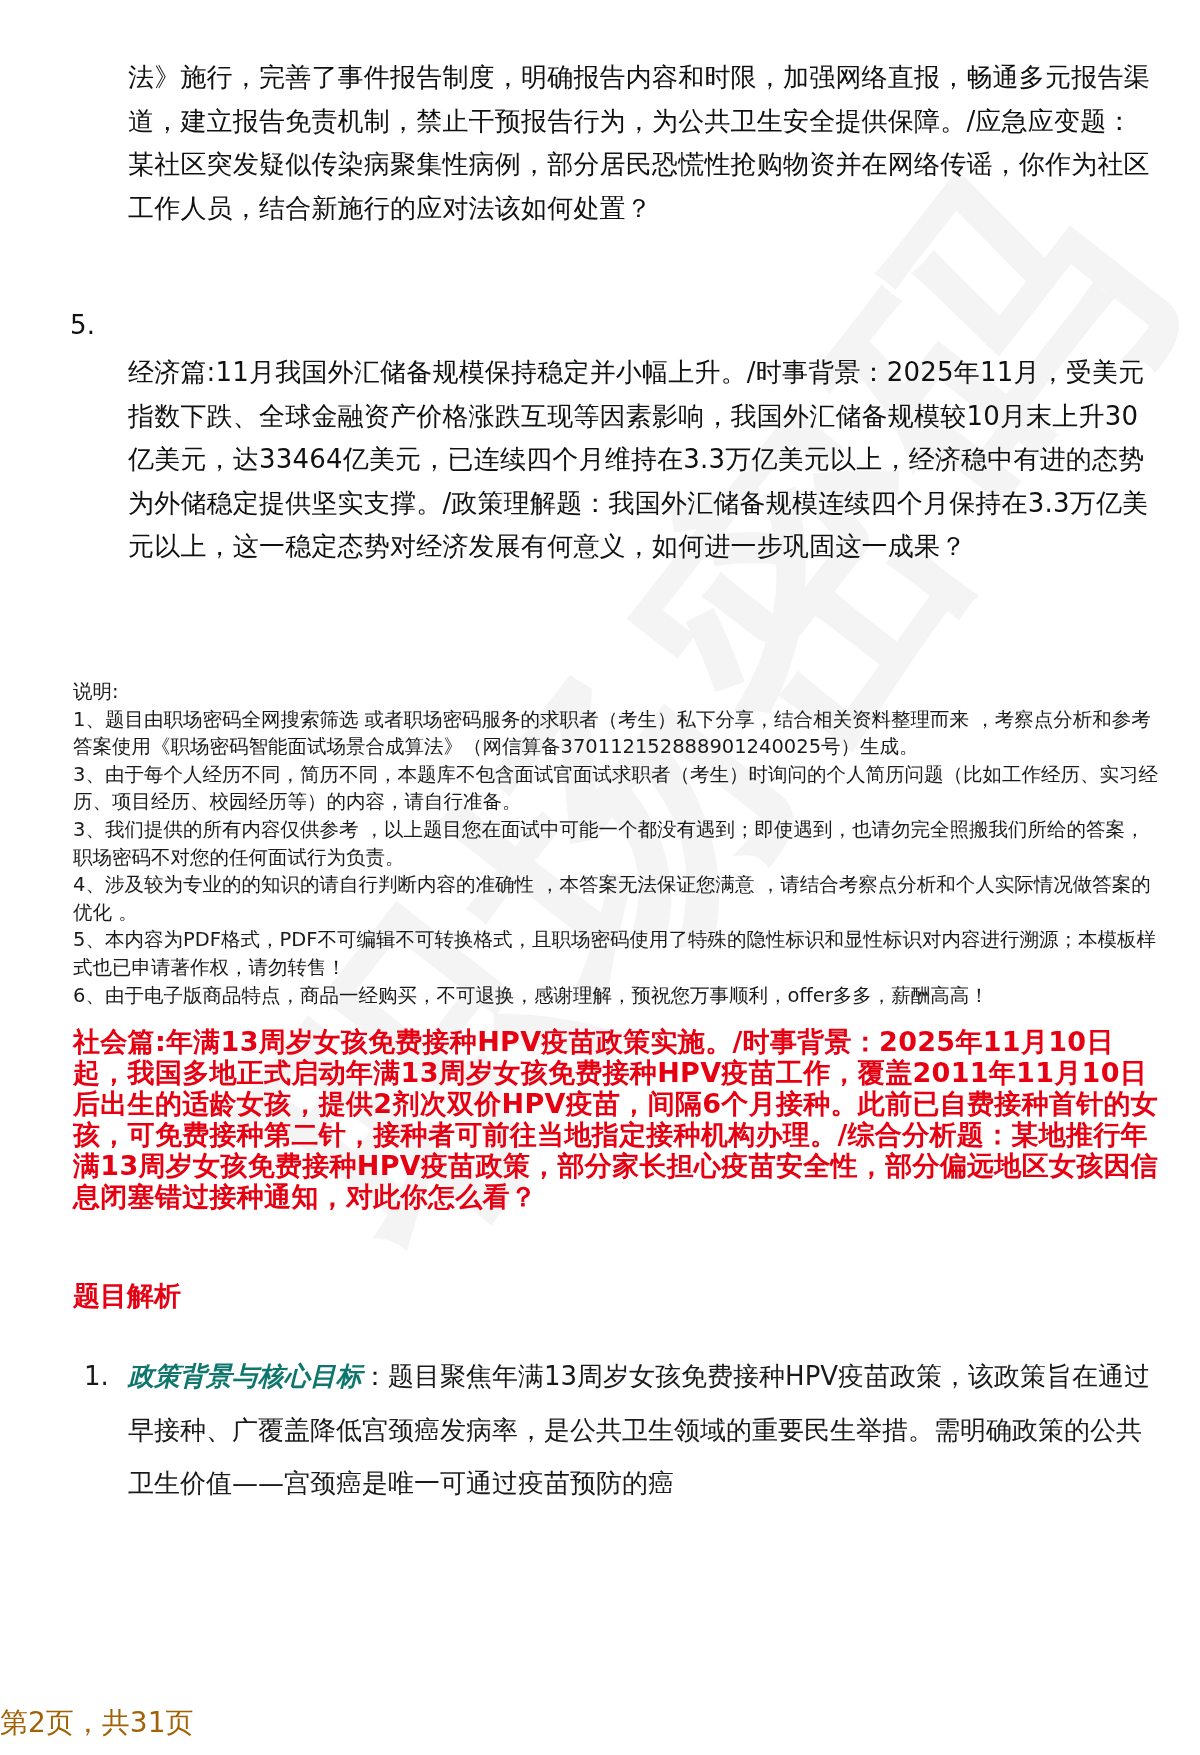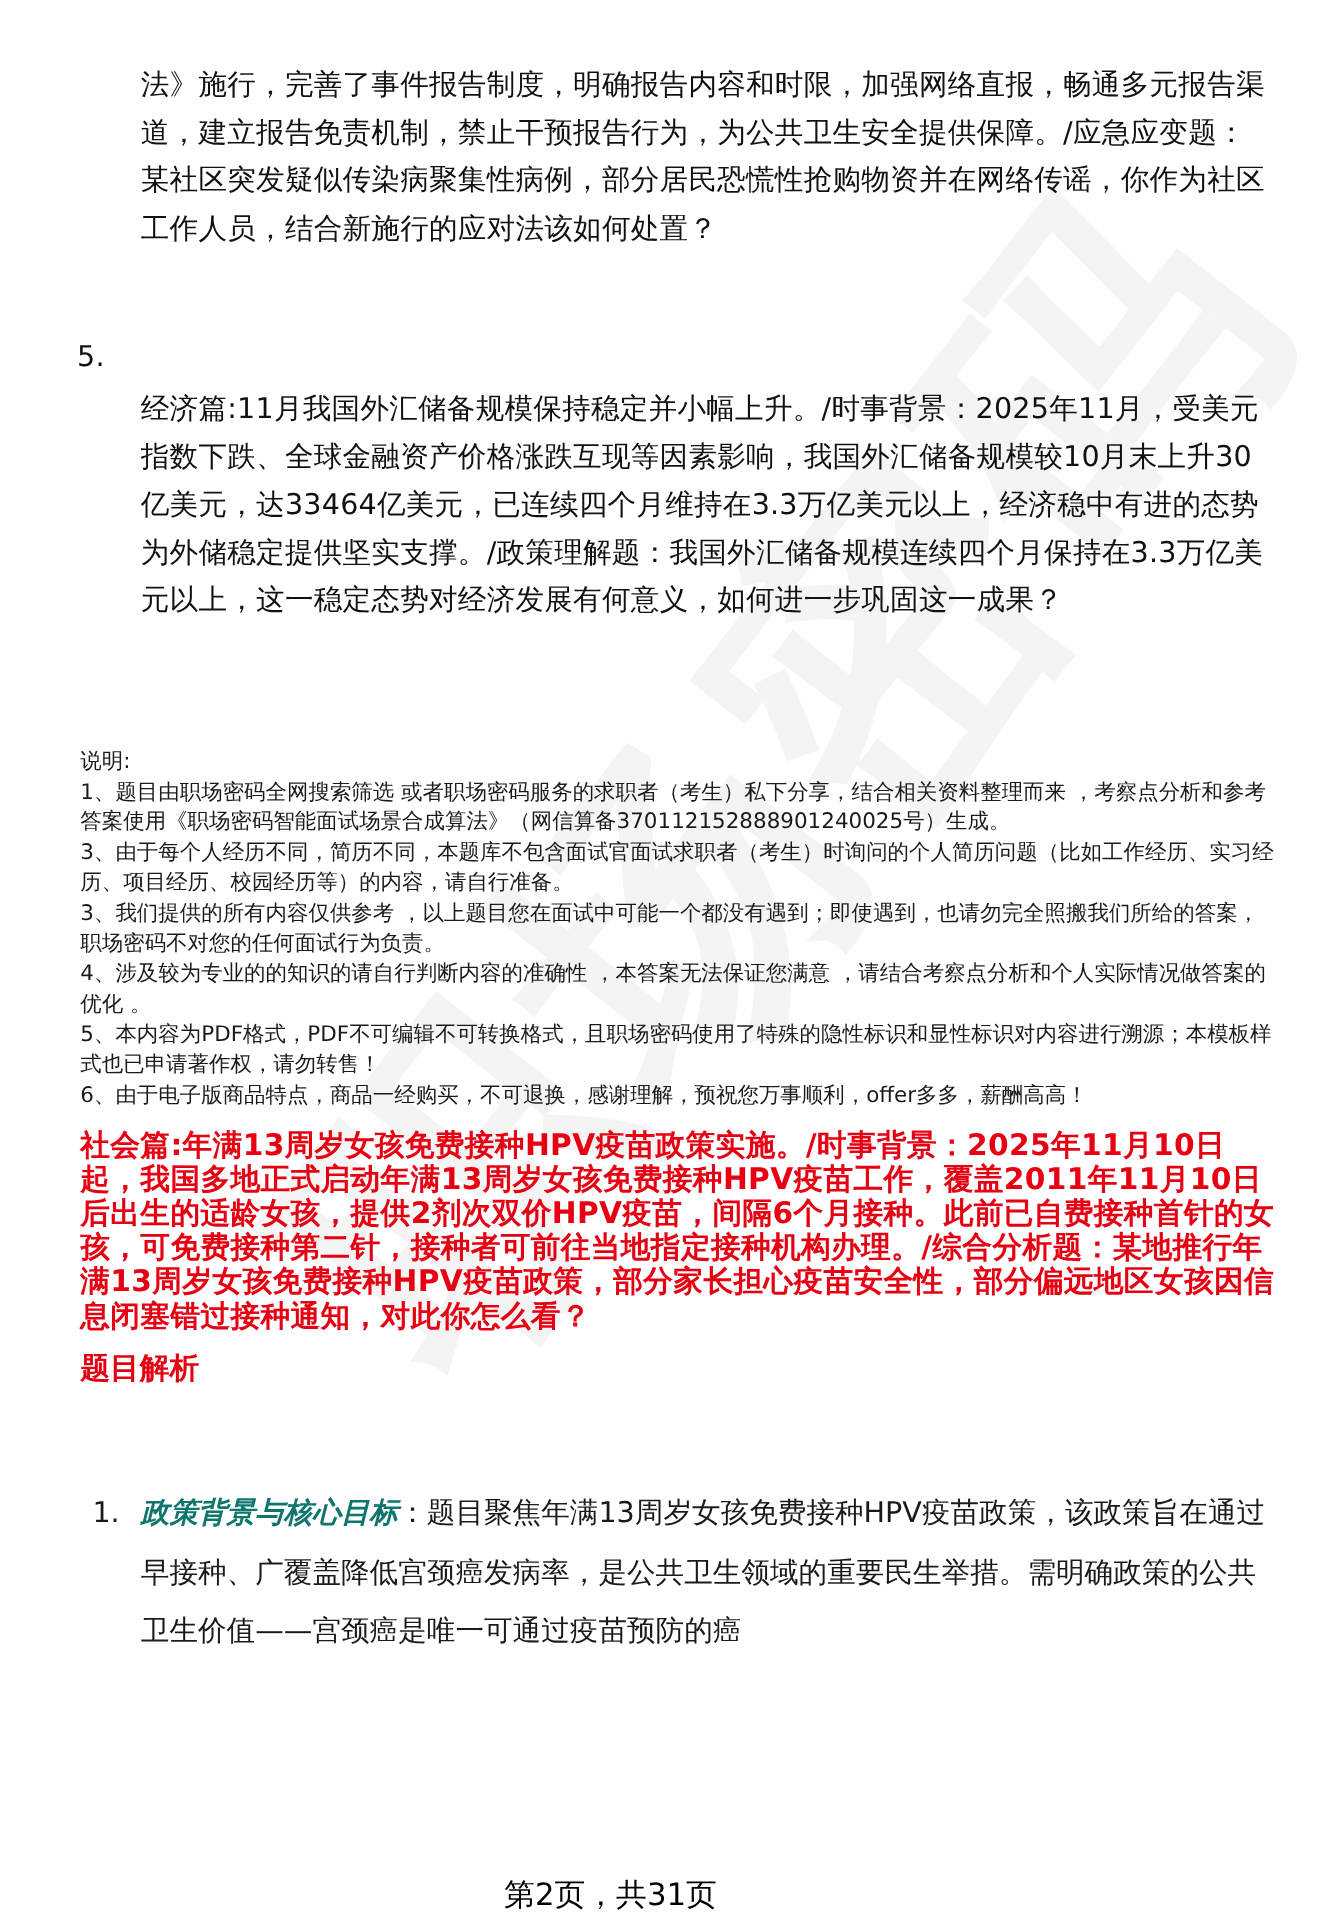--- a/index.html
+++ b/index.html
@@ -19,29 +19,29 @@
   .big { font-size: 26px; line-height: 43.6px; letter-spacing: 0.2px; }
   .para-top { position: absolute; left: 128px; top: 56px; width: 1030px; }
   .item5 { position: absolute; left: 70px; top: 304px; width: 1090px; display: flex; }
   .item5 .num { width: 58px; flex: none; }
   .item5 .txt { width: 1030px; margin-top: 47px; }
   .notes { position: absolute; left: 73px; top: 678px; width: 1090px;
     font-size: 19.5px; line-height: 27.6px; color: #1a1a1a; }
   .notes div { margin: 0; }
   .red-block { position: absolute; left: 73px; top: 1026px; width: 1090px;
     font-size: 27px; line-height: 31px; font-weight: bold; color: #e60012; letter-spacing: 0.3px; }
-  .analysis-title { position: absolute; left: 73px; top: 1226px;
+  .analysis-title { position: absolute; left: 73px; top: 1278px;
     font-size: 27px; font-weight: bold; color: #e60012; }
   .analysis-item { position: absolute; left: 84px; top: 1350px; width: 1080px; display: flex;
     font-size: 26px; line-height: 53.6px; color: #1a1a1a; }
   .analysis-item .num { width: 44px; flex: none; }
   .analysis-item .txt { width: 1030px; }
   .analysis-item b { font-weight: bold; color: #0f766e; font-style: italic; }
-  .footer { position: absolute; left: 0; width: 1110px; top: 1704px; text-align: center;
-    font-size: 28px; color: #000000; }
+  .footer { position: absolute; left: 0; width: 1110px; top: 1704px; 
+    font-size: 28px; color: #a16207; }
 </style>
 </head>
 <body>
 
 <div class="watermark">职场密码</div>
 
 <div class="layer">
 
   <div class="para-top big">法》施行，完善了事件报告制度，明确报告内容和时限，加强网络直报，畅通多元报告渠道，建立报告免责机制，禁止干预报告行为，为公共卫生安全提供保障。/应急应变题：某社区突发疑似传染病聚集性病例，部分居民恐慌性抢购物资并在网络传谣，你作为社区工作人员，结合新施行的应对法该如何处置？</div>
 

